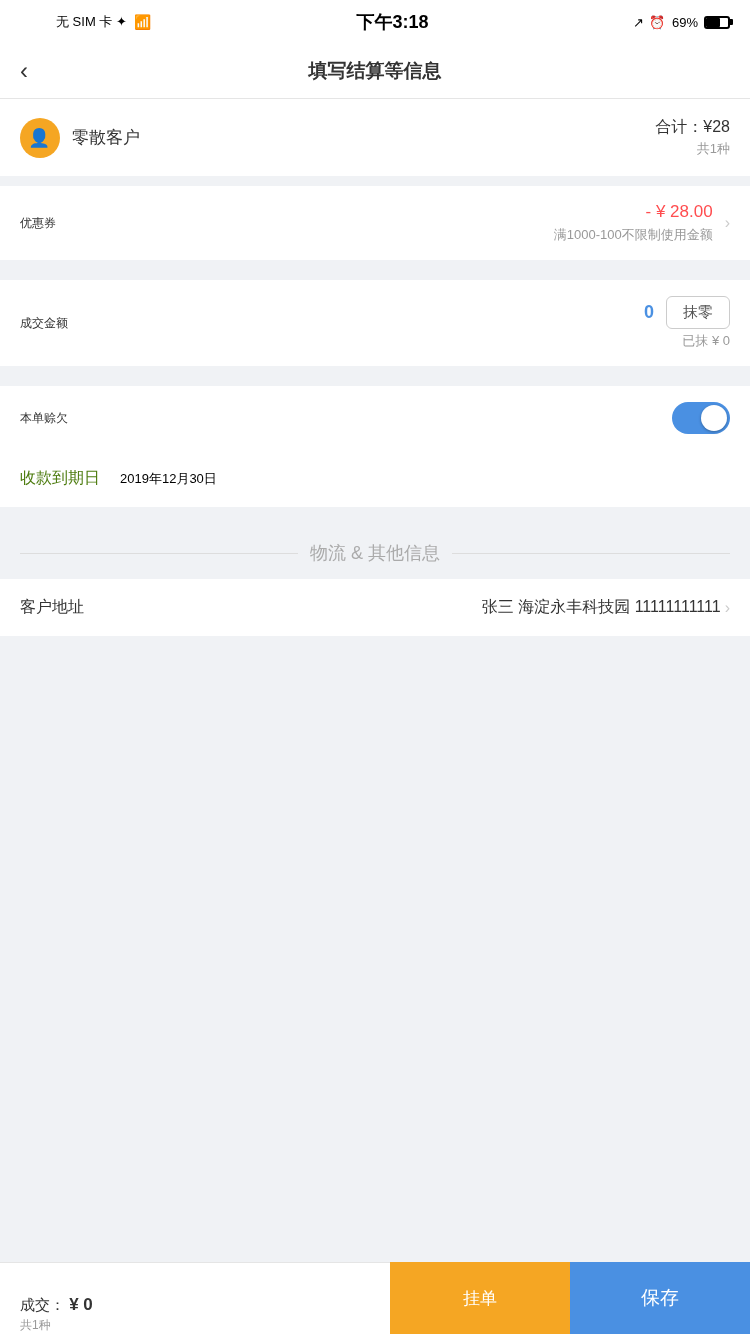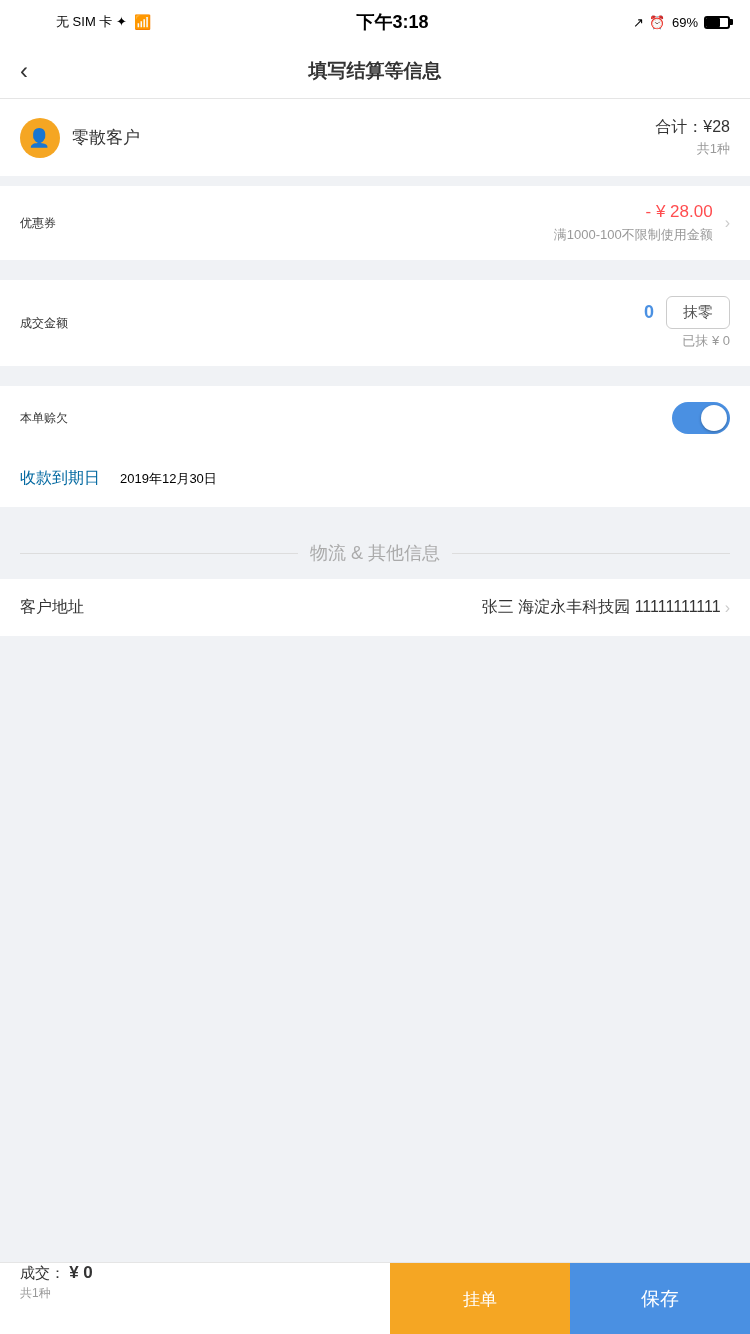--- a/index.html
+++ b/index.html
@@ -175,21 +175,21 @@
       background: #f0f2f5;
     }
 
     
     .due-date-row {
       padding: 18px 20px;
       display: flex;
       align-items: center;
       gap: 20px;
     }
-    .due-date-label { font-size: 16px; color: #0369a1; }
+    .due-date-label { font-size: 16px; color: #4d7c0f; }
     .due-date-value { font-size: 13px; color: #000000; }
 
     
     .logistics-header {
       background: #f0f2f5;
       text-align: center;
       padding: 14px 20px;
       color: #aaa;
       font-size: 18px;
       display: flex;
@@ -223,21 +223,21 @@
     }
 
     
     .bottom-bar {
       position: fixed;
       bottom: 0;
       width: 750px;
       height: 72px;
       background: #fff;
       display: flex;
-      align-items: flex-start;
+      align-items: flex-end;
       border-top: 1px solid #e5e5e5;
     }
     .bottom-summary {
       flex: 1;
       padding: 0 20px;
     }
     .bottom-deal { font-size: 15px; color: #333; }
     .bottom-deal-amount { font-size: 17px; color: #333; font-weight: 600; }
     .bottom-count { font-size: 12px; color: #999; margin-top: 2px; }
     .btn-pending {

